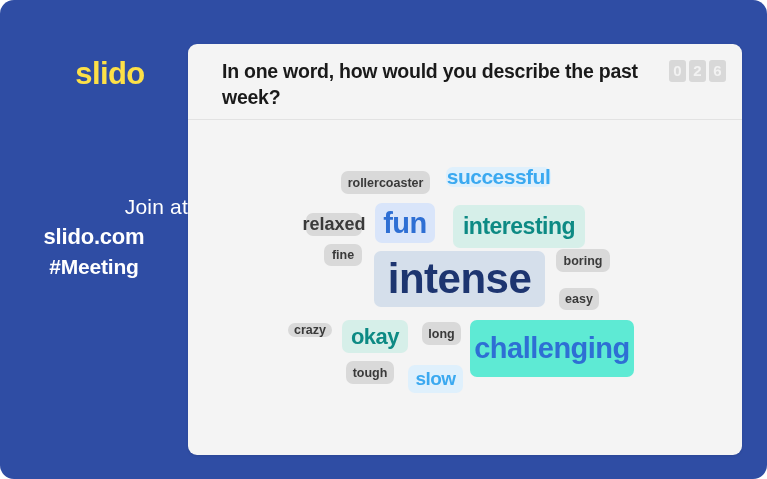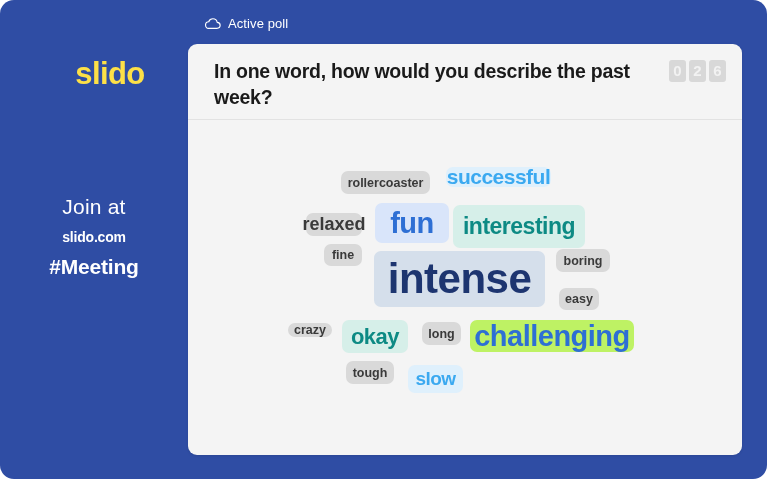--- a/index.html
+++ b/index.html
@@ -58,23 +58,24 @@
     left: 0;
     top: 192px;
     width: 188px;
   }
   #join-at {
     font-size: 21px;
     font-weight: 400;
     letter-spacing: 0.2px;
     line-height: 30px;
     color: #ffffff;
+    text-align: right;
   }
   #join-url {
-    font-size: 14px;
+    font-size: 22px;
     font-weight: 700;
     letter-spacing: -0.2px;
     line-height: 30px;
     color: #ffffff;
   }
   #join-hashtag {
     font-size: 21px;
     font-weight: 700;
     letter-spacing: -0.2px;
     line-height: 30px;
@@ -111,21 +112,21 @@
     width: 554px;
     height: 411px;
     background: #f4f4f4;
     border-radius: 9px;
     overflow: hidden;
     box-shadow: 0 1px 3px rgba(0,0,0,0.10);
   }
   #card-header {
     position: relative;
     height: 76px;
-    padding: 14px 18px 0 26px;
+    padding: 14px 18px 0 34px;
     border-bottom: 1px solid #e2e2e2;
     box-sizing: border-box;
   }
   #question-text {
     width: 452px;
     font-size: 19.5px;
     font-weight: 700;
     line-height: 26px;
     color: #1a1a1a;
     letter-spacing: -0.25px;
@@ -175,51 +176,43 @@
 
     <div id="brand-rail">
       <div id="slido-logo">slido</div>
       <div id="join-block">
         <div id="join-at">Join at</div>
         <div id="join-url">slido.com</div>
         <div id="join-hashtag">#Meeting</div>
       </div>
     </div>
 
-    <div id="status-strip">
-      <span>
-        <svg id="cloud-icon" viewBox="0 0 22 16" fill="none" xmlns="http://www.w3.org/2000/svg">
-          <path d="M5.6 14.3h11.1c2.4 0 4.2-1.7 4.2-3.9 0-2.1-1.6-3.8-3.8-3.9-.5-2.6-2.8-4.6-5.6-4.6-2.5 0-4.6 1.6-5.4 3.8-2.3.1-4.1 1.9-4.1 4.2 0 2.4 1.7 4.4 3.6 4.4z" stroke="#ffffff" stroke-width="1.5" stroke-linejoin="round"></path>
-        </svg>
-      </span>
-      <span id="status-label">Active poll</span>
-    </div>
 
     <div id="poll-card">
       <div id="card-header">
         <div id="question-text">In one word, how would you describe the past week?</div>
         <div id="vote-counter">
             <span class="counter-digit">0</span>
             <span class="counter-digit">2</span>
             <span class="counter-digit">6</span>
           </div>
       </div>
       <div id="word-cloud">
           <div class="cloud-word" style="left: 153px; top: 51px; width: 89px; height: 23px; font-size: 12.5px; color: rgb(58, 58, 58); background: rgb(217, 217, 217); letter-spacing: 0px;">rollercoaster</div>
           <div class="cloud-word" style="left: 258px; top: 47px; width: 105px; height: 20px; font-size: 21px; color: rgb(59, 169, 240); background: rgb(223, 240, 252); letter-spacing: -0.5px;">successful</div>
           <div class="cloud-word" style="left: 118px; top: 93px; width: 56px; height: 23px; font-size: 18px; color: rgb(58, 58, 58); background: rgb(217, 217, 217); letter-spacing: 0px;">relaxed</div>
-          <div class="cloud-word" style="left: 187px; top: 83px; width: 74px; height: 40px; font-size: 29px; color: rgb(46, 111, 212); background: rgb(217, 229, 250); letter-spacing: -0.5px;">fun</div>
+          <div class="cloud-word" style="left: 187px; top: 83px; width: 60px; height: 40px; font-size: 29px; color: rgb(46, 111, 212); background: rgb(217, 229, 250); letter-spacing: -0.5px;">fun</div>
           <div class="cloud-word" style="left: 265px; top: 85px; width: 132px; height: 43px; font-size: 23px; color: rgb(13, 138, 132); background: rgb(214, 239, 233); letter-spacing: -0.5px;">interesting</div>
           <div class="cloud-word" style="left: 136px; top: 124px; width: 38px; height: 22px; font-size: 12.5px; color: rgb(58, 58, 58); background: rgb(217, 217, 217); letter-spacing: 0px;">fine</div>
           <div class="cloud-word" style="left: 368px; top: 129px; width: 54px; height: 23px; font-size: 12.5px; color: rgb(58, 58, 58); background: rgb(217, 217, 217); letter-spacing: 0px;">boring</div>
           <div class="cloud-word" style="left: 186px; top: 131px; width: 171px; height: 56px; font-size: 42px; color: rgb(29, 53, 112); background: rgb(213, 223, 235); letter-spacing: -0.5px;">intense</div>
           <div class="cloud-word" style="left: 371px; top: 168px; width: 40px; height: 22px; font-size: 12.5px; color: rgb(58, 58, 58); background: rgb(217, 217, 217); letter-spacing: 0px;">easy</div>
           <div class="cloud-word" style="left: 100px; top: 203px; width: 44px; height: 14px; font-size: 12.5px; color: rgb(58, 58, 58); background: rgb(217, 217, 217); letter-spacing: 0px;">crazy</div>
           <div class="cloud-word" style="left: 154px; top: 200px; width: 66px; height: 33px; font-size: 22px; color: rgb(13, 138, 132); background: rgb(214, 239, 233); letter-spacing: -0.5px;">okay</div>
           <div class="cloud-word" style="left: 234px; top: 202px; width: 39px; height: 23px; font-size: 12.5px; color: rgb(58, 58, 58); background: rgb(217, 217, 217); letter-spacing: 0px;">long</div>
-          <div class="cloud-word" style="left: 282px; top: 200px; width: 164px; height: 32px; font-size: 29px; color: rgb(46, 111, 212); background: #bef264; letter-spacing: -0.5px;">challenging</div>
+          <div class="cloud-word" style="left: 282px; top: 200px; width: 164px; height: 57px; font-size: 29px; color: rgb(46, 111, 212); background: #5eead4; letter-spacing: -0.5px;">challenging</div>
           <div class="cloud-word" style="left: 158px; top: 241px; width: 48px; height: 23px; font-size: 12.5px; color: rgb(58, 58, 58); background: rgb(217, 217, 217); letter-spacing: 0px;">tough</div>
           <div class="cloud-word" style="left: 220px; top: 245px; width: 55px; height: 28px; font-size: 19px; color: rgb(59, 169, 240); background: rgb(223, 240, 252); letter-spacing: -0.5px;">slow</div>
         </div>
     </div>
 
   </div>
 </div>
 
 </body></html>

